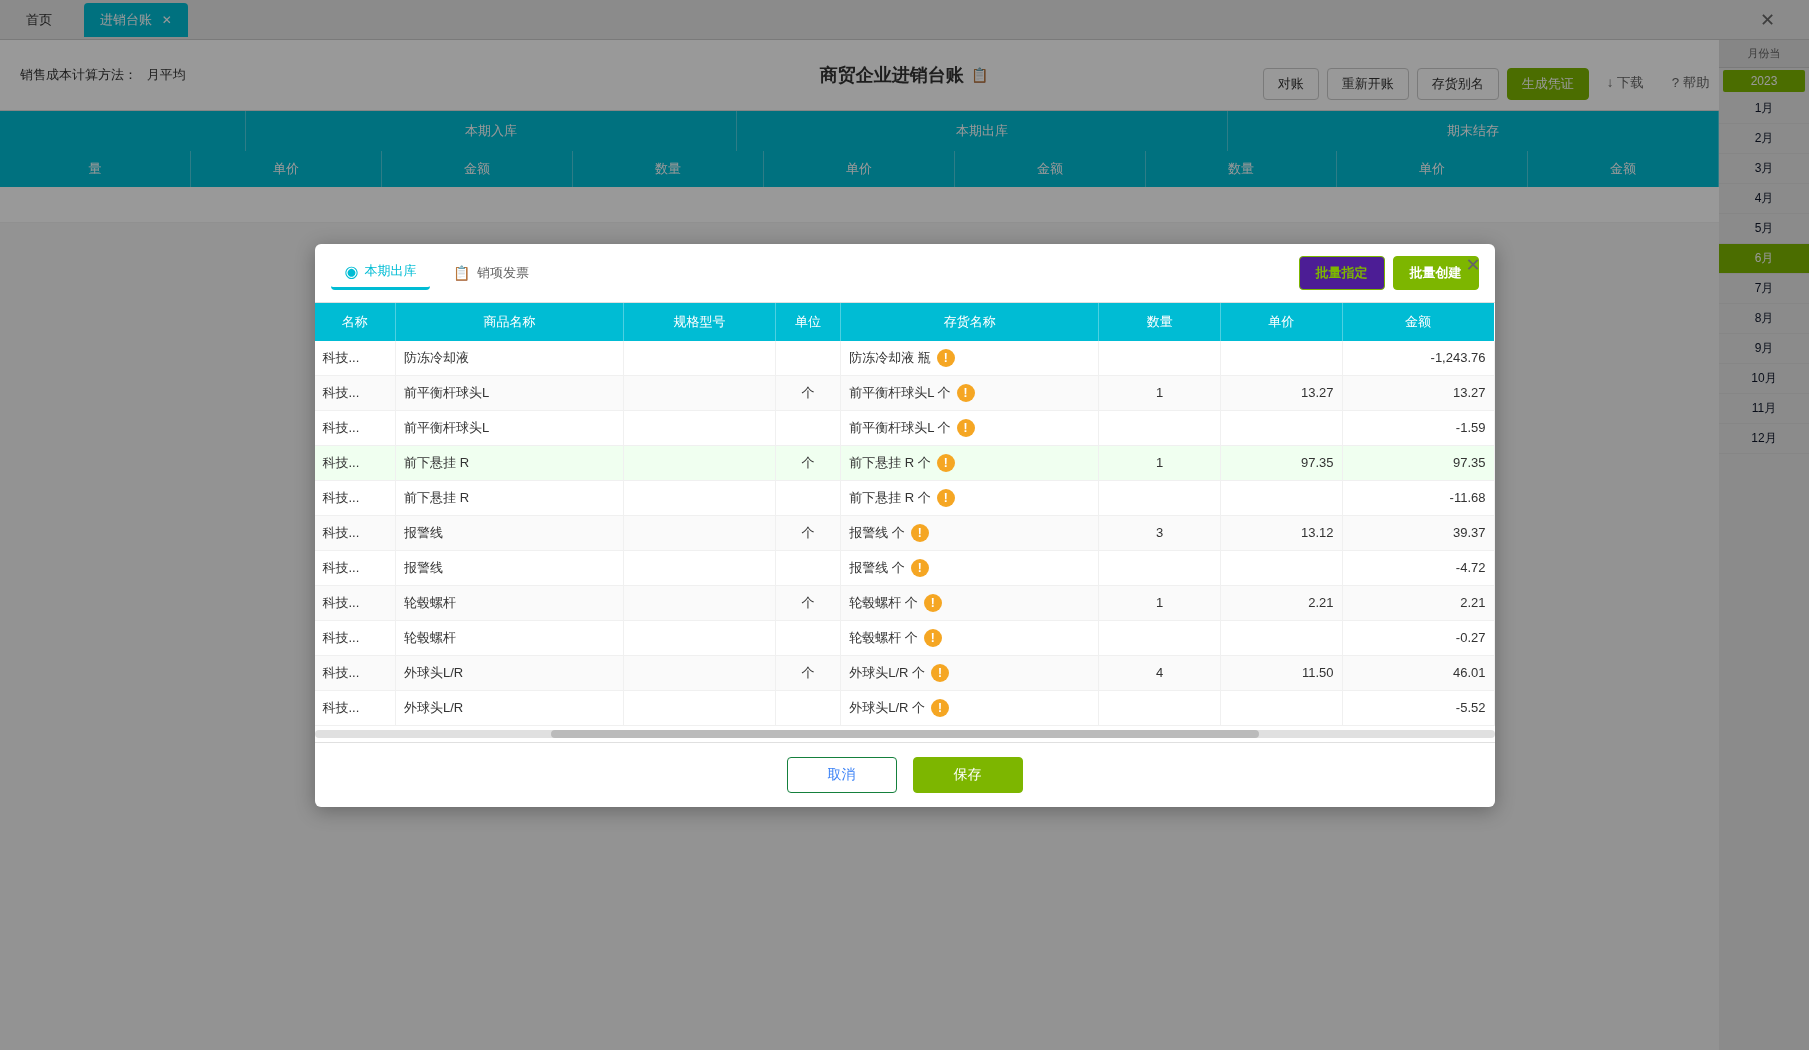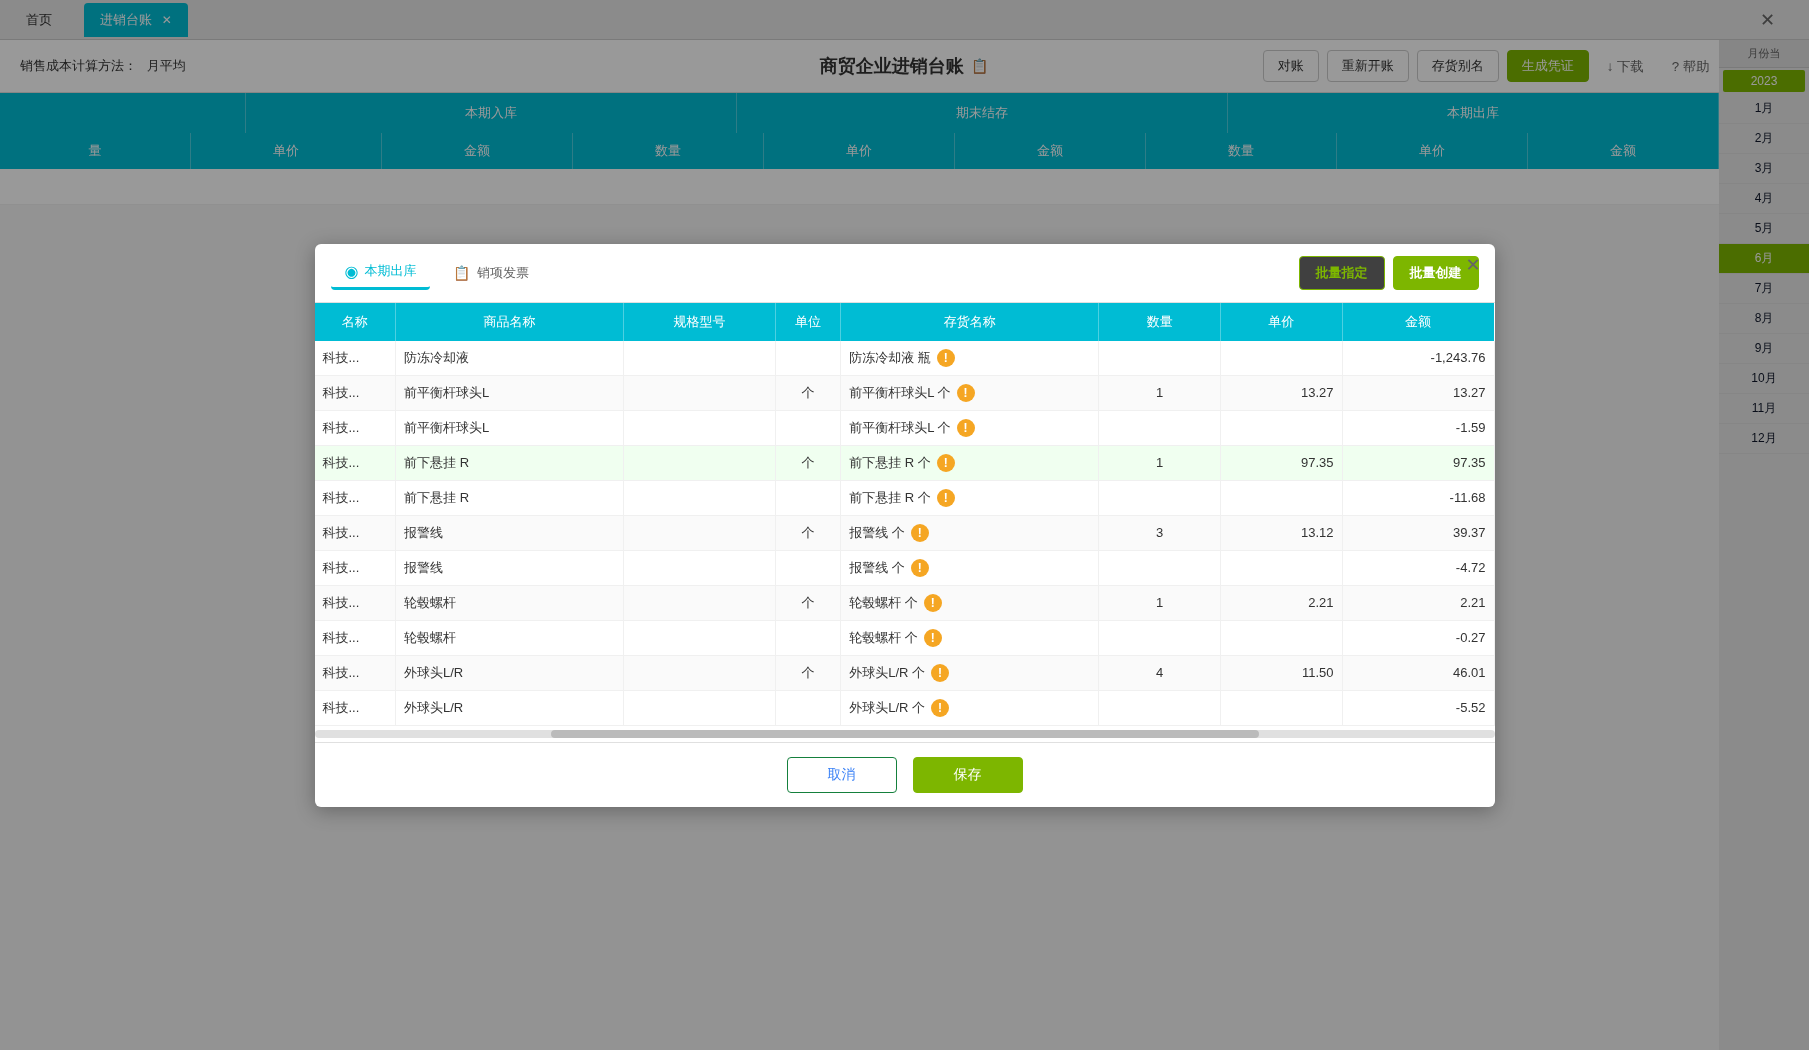--- a/index.html
+++ b/index.html
@@ -69,21 +69,22 @@
       font-weight: bold;
       color: #333;
       display: flex;
       align-items: center;
       gap: 8px;
     }
     .header-buttons {
       margin-left: auto;
       display: flex;
       gap: 8px;
-      align-items: flex-end;
+      align-items: flex-start;
+      margin-top: 18px;
     }
     .btn {
       padding: 6px 14px;
       border: 1px solid #ccc;
       background: white;
       border-radius: 4px;
       cursor: pointer;
       font-size: 13px;
       color: #333;
     }
@@ -154,21 +155,21 @@
     .btn-batch {
       padding: 7px 16px;
       border-radius: 4px;
       cursor: pointer;
       font-size: 13px;
       font-weight: bold;
     }
     .btn-batch-outline {
       border: 1px solid #7db600;
       color: #7db600;
-      background: #404040;
+      background: #4c1d95;
     }
     .btn-batch-solid {
       background: #7db600;
       color: white;
       border: 1px solid #7db600;
     }
     .modal-close {
       position: absolute;
       right: 14px;
       top: 10px;
@@ -381,22 +382,22 @@
       <button class="btn-icon">↓ <span>下载</span></button>
       <button class="btn-icon">? <span>帮助</span></button>
       <button class="btn-icon">↻ <span>刷新</span></button>
     </div>
   </div>
 
   <div class="bg-table-area" style="position:relative;">
     <div class="bg-section-header">
       <div class="col-head" style="flex:0.5;"></div>
       <div class="col-head">本期入库</div>
+      <div class="col-head">本期出库</div>
       <div class="col-head">期末结存</div>
-      <div class="col-head">本期出库</div>
       <div style="width:90px;"></div>
     </div>
     <div class="bg-sub-header">
       <div class="col-head" style="flex:0.3;">量</div>
       <div class="col-head" style="flex:0.3;">单价</div>
       <div class="col-head" style="flex:0.3;">金额</div>
       <div class="col-head" style="flex:0.3;">数量</div>
       <div class="col-head" style="flex:0.3;">单价</div>
       <div class="col-head" style="flex:0.3;">金额</div>
       <div class="col-head" style="flex:0.3;">数量</div>

